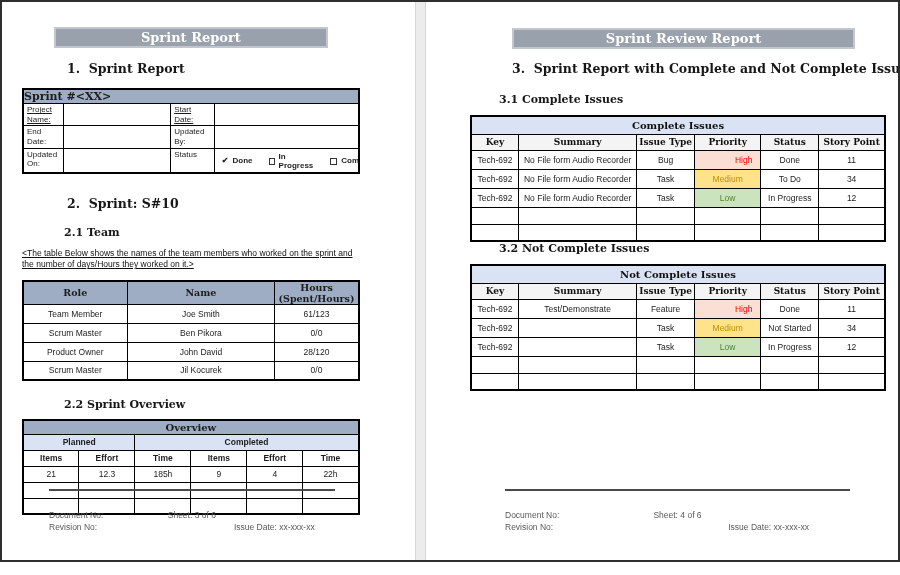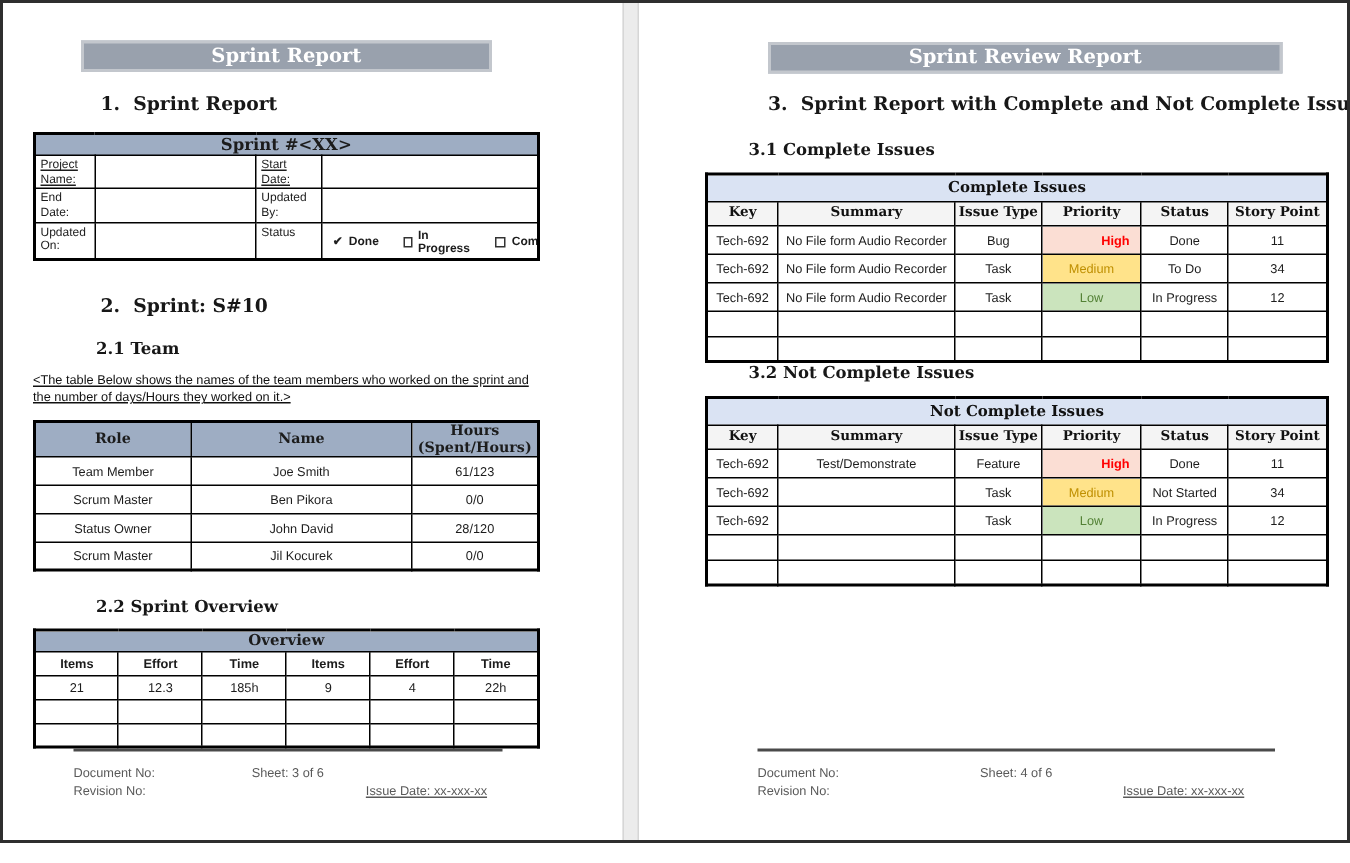--- a/index.html
+++ b/index.html
@@ -28,21 +28,21 @@
   
   .h-main { font-family:"DejaVu Serif", serif; font-weight:bold;
     font-size:12.5px; color:#171717; white-space:pre; }
   .h-sub  { font-family:"DejaVu Serif", serif; font-weight:bold;
     font-size:11px; color:#171717; }
 
   
   table { width:100%; border-collapse:collapse; table-layout:fixed; }
   table { border:2px solid #000; }
   td { border:1px solid #000; overflow:hidden; }
-  .hdr-blue { background:#9EADC3; color:#fff; text-align:center;
+  .hdr-blue { background:#9EADC3; color:#fff; text-align:left;
     font-family:"DejaVu Serif", serif; font-weight:bold; }
   .band-blue { background:#DAE3F3; }
 
   
   .sprint-table td { font-size:8px; line-height:1.2; vertical-align:top;
     padding:1px 3px; color:#1c1c1c; }
   .sprint-table .hdr-blue td, .sprint-table td.hdr-blue
     { font-size:11px; height:14px; padding:0; vertical-align:middle; }
   .sprint-table .r1 td { height:21px;text-decoration:underline; }
   .sprint-table .r2 td { height:17px; }
@@ -72,31 +72,31 @@
   .ov-table .tdata  td { height:16px; }
 
   
   .issues td { text-align:center; font-size:8.5px; color:#1c1c1c; }
   .issues .ttitle td { font-family:"DejaVu Serif", serif; font-weight:bold;
     font-size:10px; height:18px; color:#111; }
   .issues .thead td { font-family:"DejaVu Serif", serif; font-weight:bold;
     font-size:9px; height:16px; background:#F4F4F4; color:#111; }
   .issues .trow td { height:19px; }
   .issues .tempty td { height:17px; }
-  td.prio-high { background:#FBDED4; color:#FF0000; font-weight:bold;padding-left:32px; }
+  td.prio-high { background:#FBDED4; color:#FF0000; font-weight:normal;padding-left:32px; }
   td.prio-medium { background:#FFE38A; color:#BF8F00; }
   td.prio-low  { background:#CBE4BD; color:#538135; }
 
   
   .footer { position:absolute; left:47px; right:48px; bottom:27px;
-    border-top:2px solid #4a4a4a; padding-top:8px;
+    border-top:2px solid #4a4a4a; padding-top:18px;
     font-size:8.5px; color:#595959; }
   .f-row { display:grid; grid-template-columns:1.2fr 1fr 1.2fr; line-height:12px; }
   .f-c { text-align:center; }
-  .f-r { text-align:center;text-decoration:underline; }.mt8{margin-top:8px}.mt9{margin-top:9px}
+  .f-r { text-align:left; }.mt8{margin-top:8px}.mt9{margin-top:9px}
   .mt12{margin-top:12px}.mt13{margin-top:13px}.mt15{margin-top:15px}
   .mt17{margin-top:17px}.mt19{}
   .mt22{margin-top:22px}
   .ml29{margin-left:29px}.ml42{margin-left:42px}.ml45{margin-left:45px}
 </style>
 </head>
 <body>
 
 <div class="canvas">
 
@@ -176,21 +176,21 @@
         <td>Team Member</td>
         <td>Joe Smith</td>
         <td>61/123</td>
       </tr>
       <tr class="trow">
         <td>Scrum Master</td>
         <td>Ben Pikora</td>
         <td>0/0</td>
       </tr>
       <tr class="trow">
-        <td>Status Owner</td>
+        <td>Product Owner</td>
         <td>John David</td>
         <td>28/120</td>
       </tr>
       <tr class="trow">
         <td>Scrum Master</td>
         <td>Jil Kocurek</td>
         <td>0/0</td>
       </tr>
     </tbody>
       </table>
@@ -202,20 +202,24 @@
           <col>
           <col>
           <col>
           <col>
           <col>
           <col>
         </colgroup>
       <tbody>
           <tr class="ttitle">
         <td colspan="6" class="hdr-blue">Overview</td>
+      </tr>
+      <tr class="tgroup">
+        <td colspan="2" class="band-blue">Planned</td>
+        <td colspan="4" class="band-blue">Completed</td>
       </tr>
       <tr class="tcols">
         <td>Items</td>
         <td>Effort</td>
         <td>Time</td>
         <td>Items</td>
         <td>Effort</td>
         <td>Time</td>
       </tr>
       <tr class="tdata">

